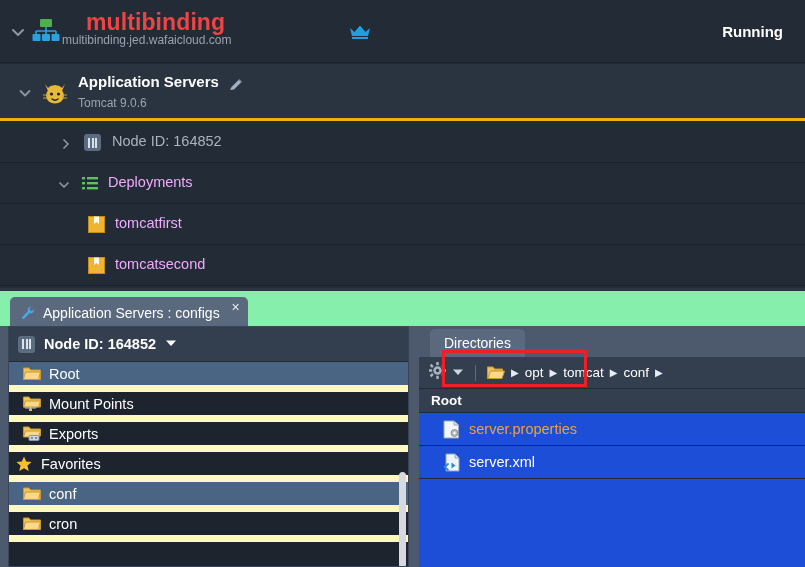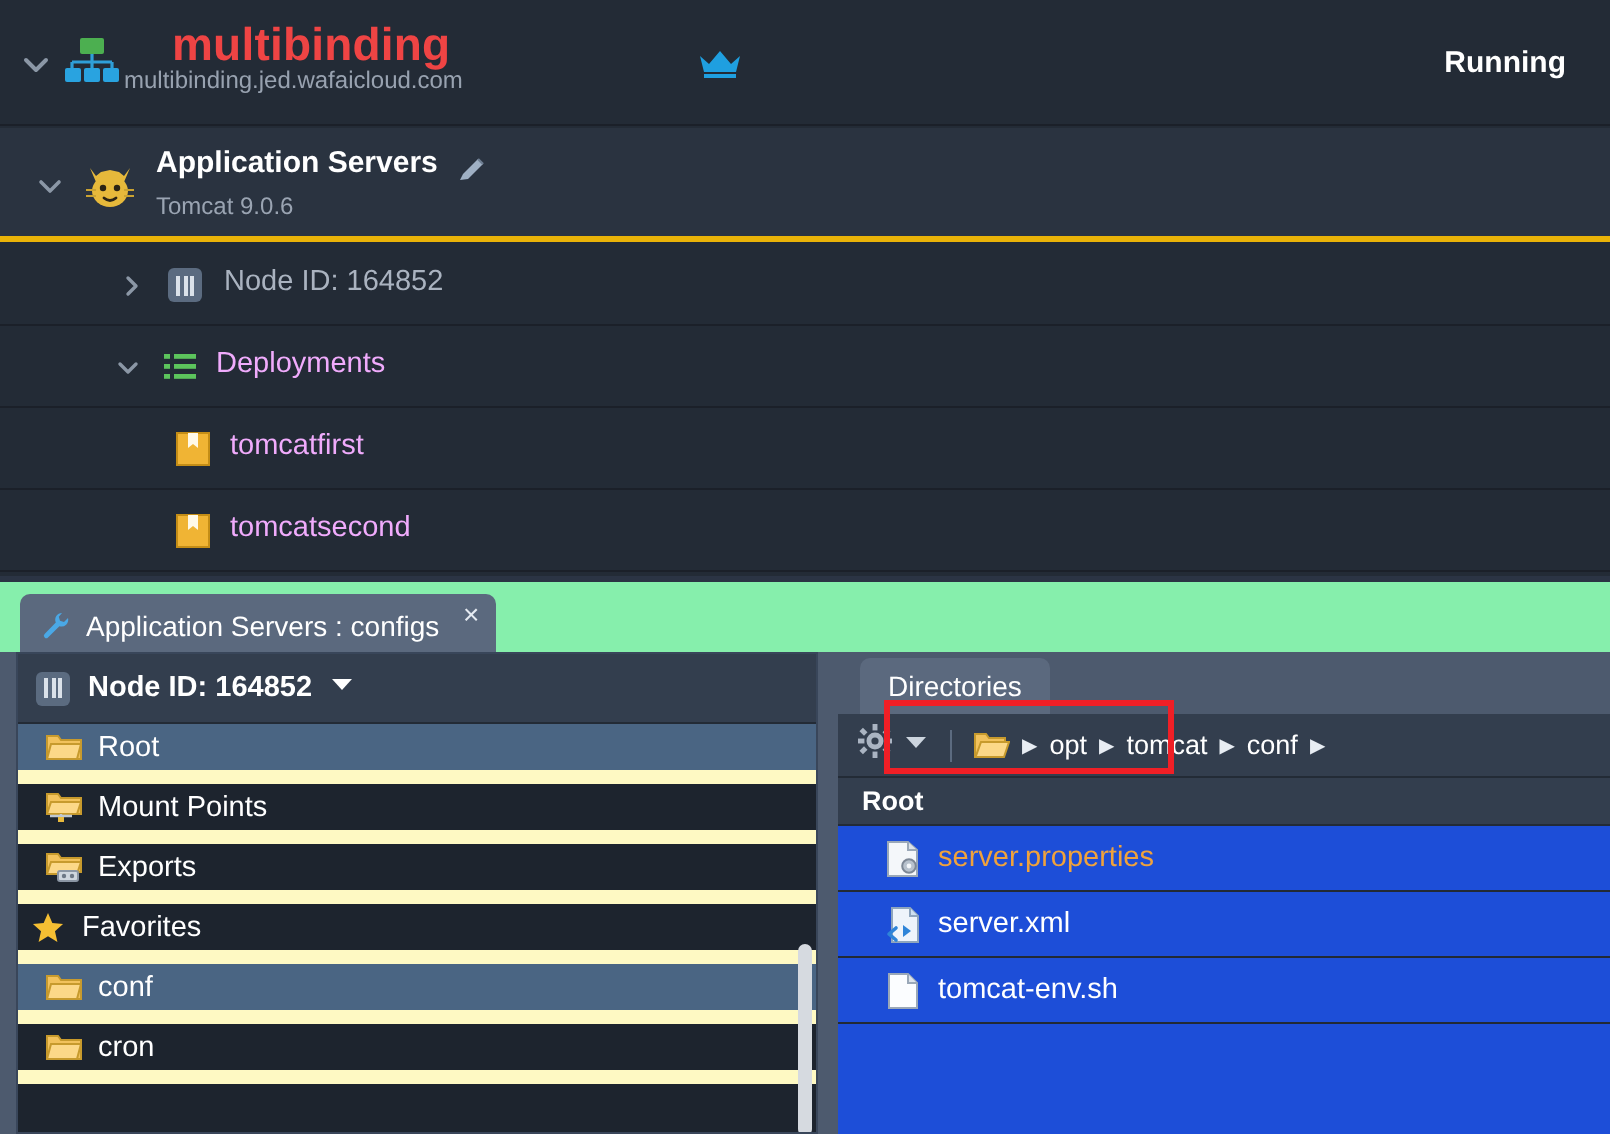--- a/index.html
+++ b/index.html
@@ -534,28 +534,19 @@
           <span class="file-ico">
             <svg viewBox="0 0 17 19" width="17" height="19">
               <path d="M3 1 H12 L16 5 V18 H3 Z" fill="#eef4fb" stroke="#8fa6bd"></path>
               <path d="M12 1 V5 H16" fill="#cfe0f0" stroke="#8fa6bd"></path>
               <path d="M5 11 L1.5 14 L5 17" stroke="#2e84d8" stroke-width="1.8" fill="none" stroke-linecap="round" stroke-linejoin="round"></path>
               <path d="M8.5 9.5 L12.5 12.5 L8.5 15.5 Z" fill="#2e84d8"></path>
             </svg>
           </span>
           <span class="fname">server.xml</span>
         </div>
-        <div class="rp-row">
-          <span class="file-ico">
-            <svg viewBox="0 0 17 19" width="17" height="19">
-              <path d="M1.5 1 H11 L15.5 5.5 V18 H1.5 Z" fill="#fbfdff" stroke="#9aa8b8"></path>
-              <path d="M11 1 V5.5 H15.5" fill="#dde4ec" stroke="#9aa8b8"></path>
-            </svg>
-          </span>
-          <span class="fname">tomcat-env.sh</span>
-        </div>
       </div>
 
       <div class="hl-box-file"></div>
     </div>
   </div>
 
 </div>
 
 </body></html>

